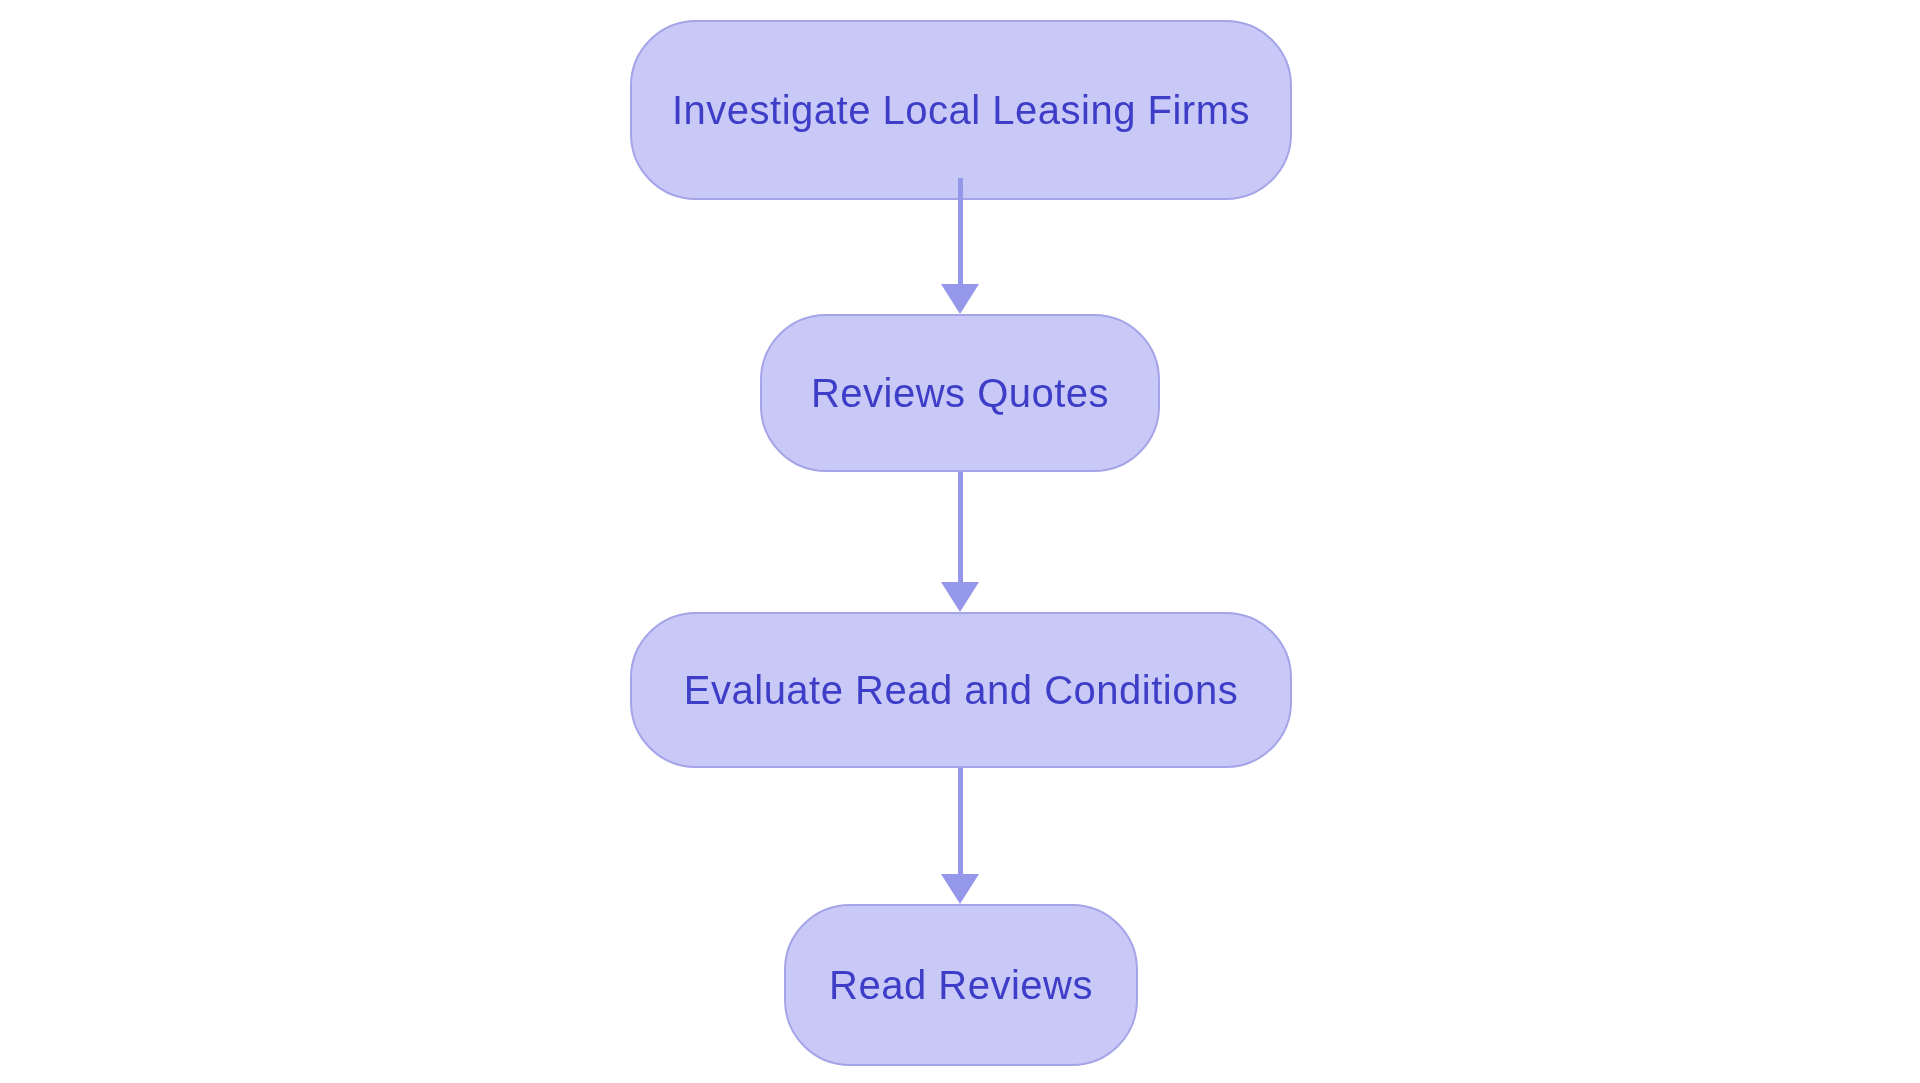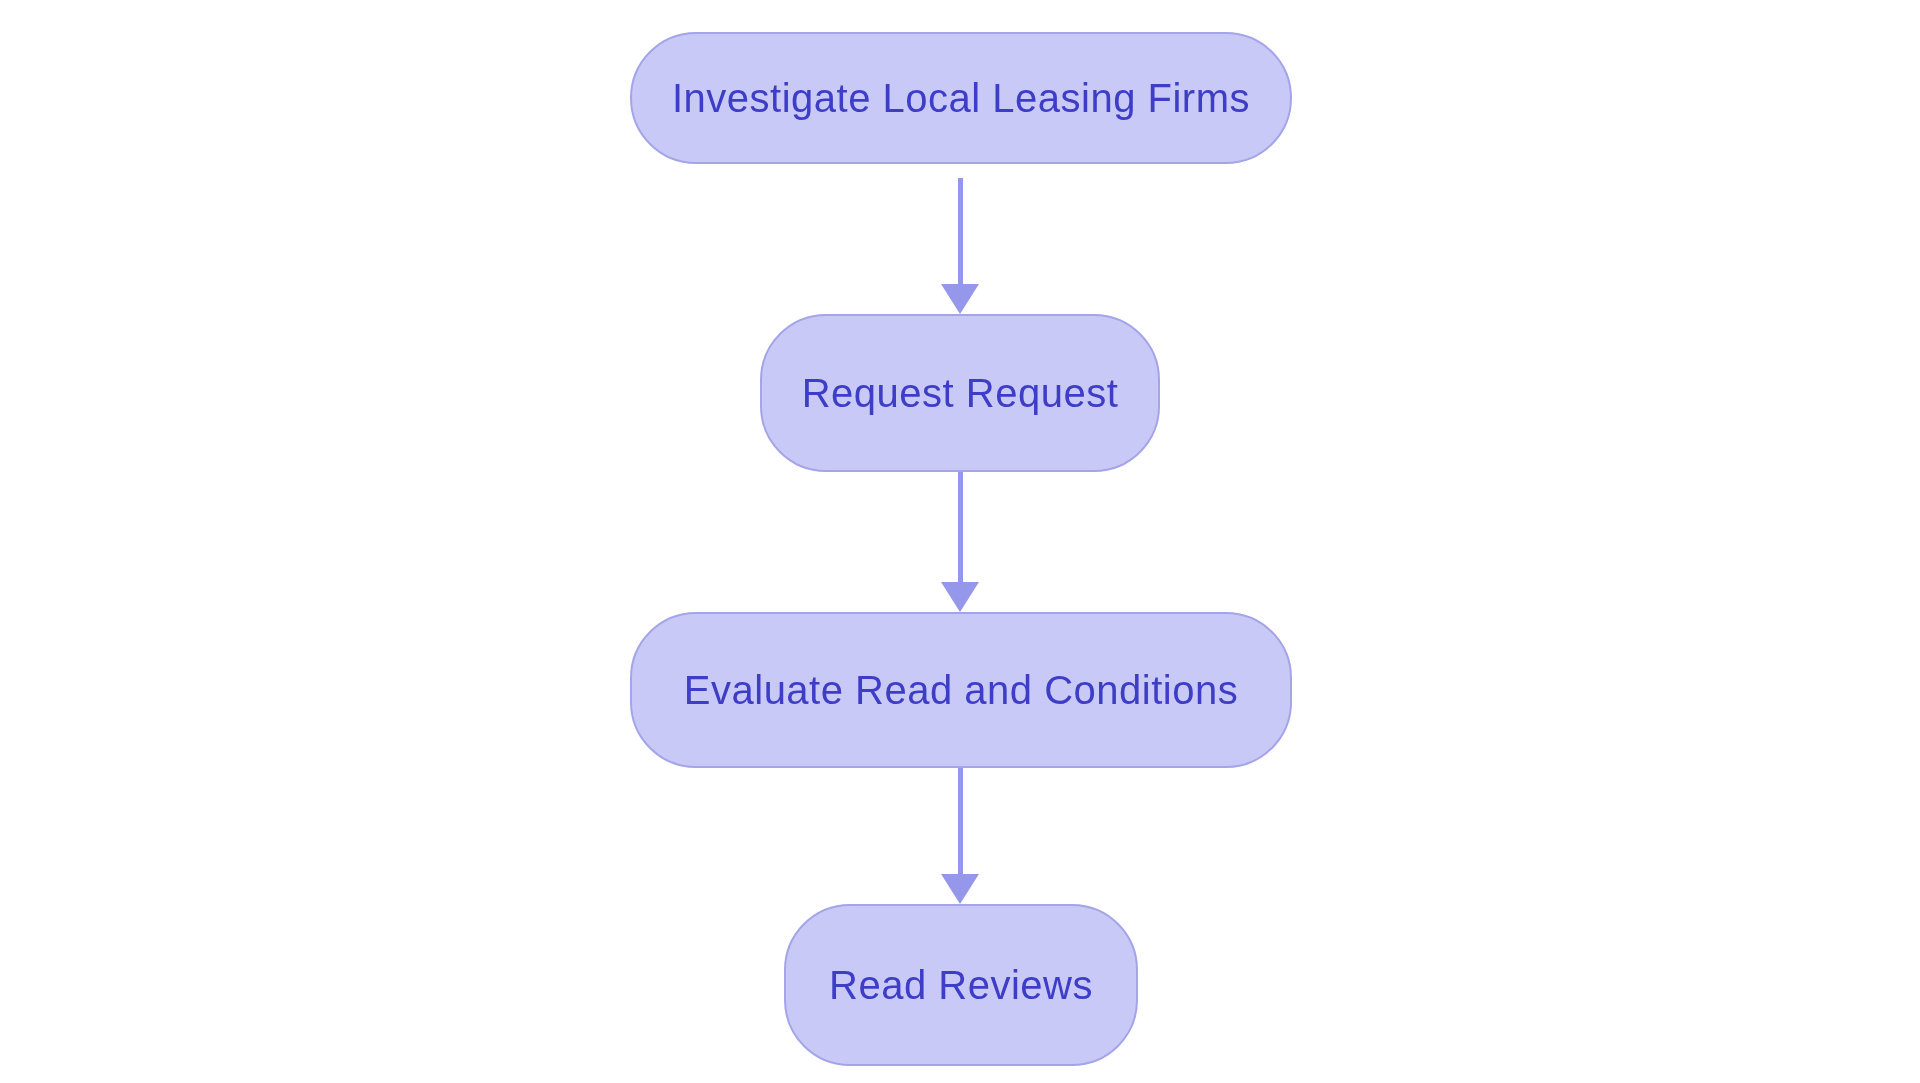--- a/index.html
+++ b/index.html
@@ -24,21 +24,21 @@
     text-align: center;
     background: var(--node-fill, #c9c9f7);
     border: 2.5px solid var(--node-border, #a4a4e8);
     border-radius: 66px;
     color: var(--node-text, #3d3dc8);
     font-size: 40px;
     font-weight: 400;
     letter-spacing: 0.5px;
     line-height: 1.2;
   }
-  #node-1 { left: 630px; top: 32px;  width: 662px; height: 132px; }
+  #node-1 { left: 630px; top: 20px;  width: 662px; height: 180px; }
   #node-2 { left: 760px; top: 314px; width: 400px; height: 158px; }
   #node-3 { left: 630px; top: 612px; width: 662px; height: 156px; }
   #node-4 { left: 784px; top: 904px; width: 354px; height: 162px; text-align: right; }
 
   .edge {
     position: absolute;
     left: 940px;              
     width: 40px;
     display: flex;
     flex-direction: column;
@@ -69,21 +69,21 @@
   <div class="node" id="node-1">
     <span>Investigate Local Leasing Firms</span>
   </div>
 
   <div class="edge" id="edge-1">
     <div class="edge-line"></div>
     <div class="edge-head"></div>
   </div>
 
   <div class="node" id="node-2">
-    <span>Request Request</span>
+    <span>Reviews Quotes</span>
   </div>
 
   <div class="edge" id="edge-2">
     <div class="edge-line"></div>
     <div class="edge-head"></div>
   </div>
 
   <div class="node" id="node-3">
     <span>Evaluate Read and Conditions</span>
   </div>

